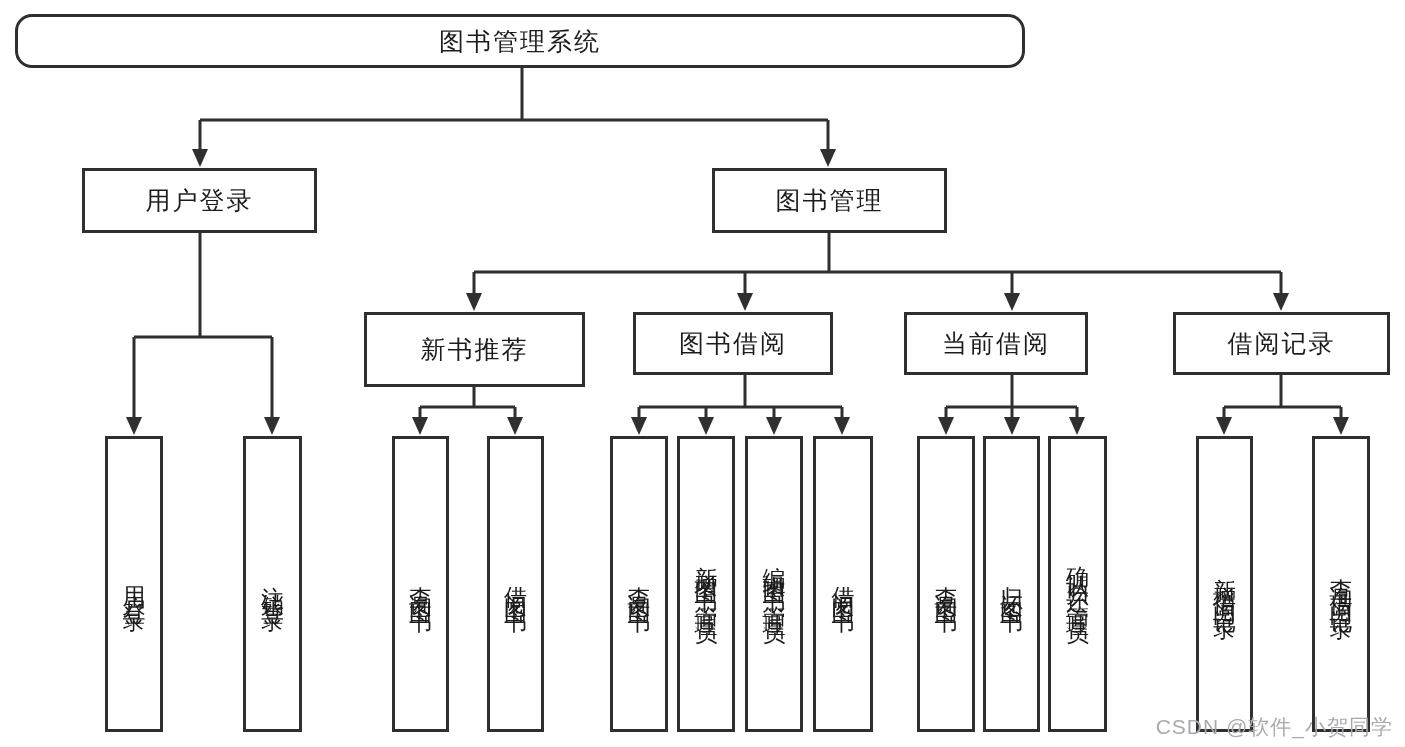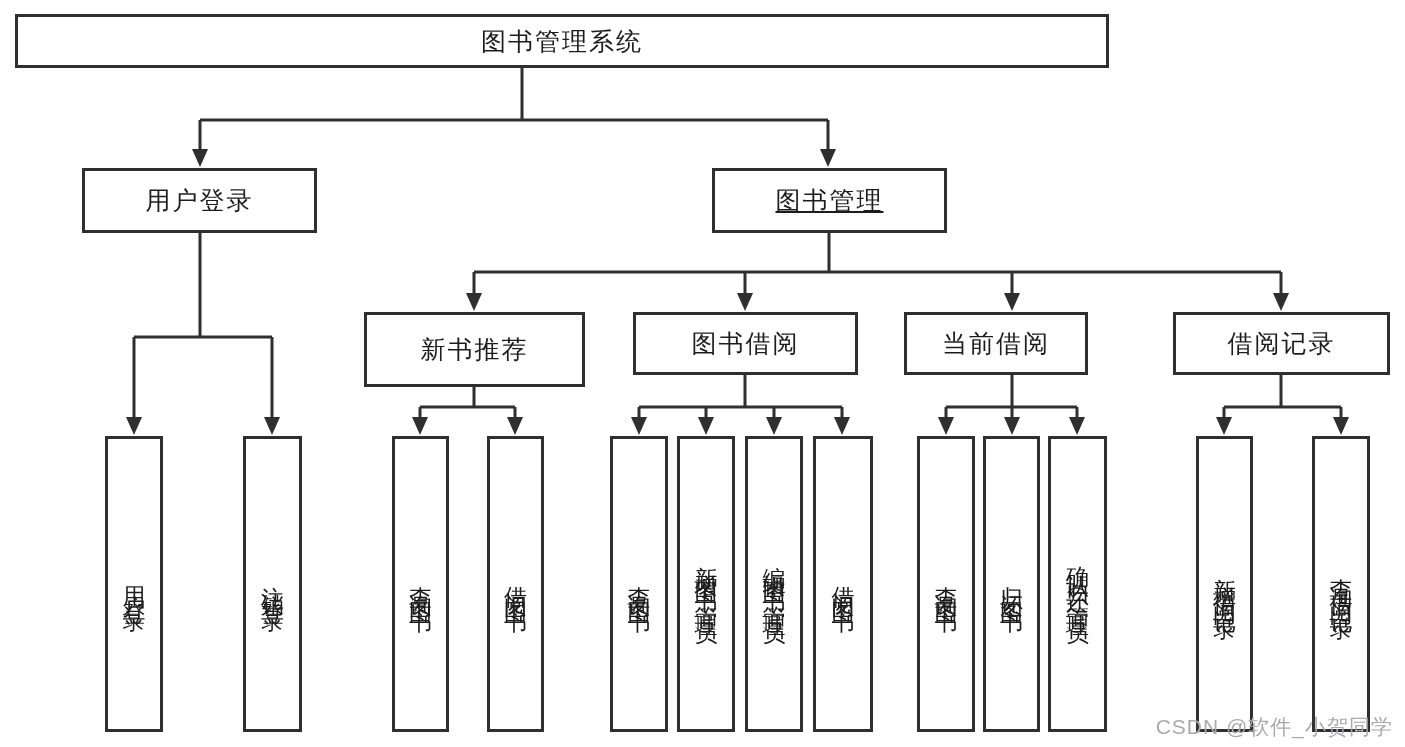--- a/index.html
+++ b/index.html
@@ -97,27 +97,27 @@
 
       <polygon points="938,417 954,417 946,435"></polygon>
       <polygon points="1004,417 1020,417 1012,435"></polygon>
       <polygon points="1069,417 1085,417 1077,435"></polygon>
 
       <polygon points="1216,417 1232,417 1224,435"></polygon>
       <polygon points="1333,417 1349,417 1341,435"></polygon>
     </g>
   </svg>
 
-  <div class="node h" style="left:15px; top:14px; width:1094px; height:54px;">图书管理系统</div>
+  <div class="node h" style="left:15px; top:14px; width:1010px; height:54px;border-radius:17px;">图书管理系统</div>
 
   <div class="node h" style="left:82px; top:168px; width:235px; height:65px;">用户登录</div>
-  <div class="node h" style="left:712px; top:168px; width:235px; height:65px;text-decoration:underline;">图书管理</div>
+  <div class="node h" style="left:712px; top:168px; width:235px; height:65px;">图书管理</div>
 
   <div class="node h" style="left:364px; top:312px; width:221px; height:75px;">新书推荐</div>
-  <div class="node h" style="left:633px; top:312px; width:225px; height:63px;">图书借阅</div>
+  <div class="node h" style="left:633px; top:312px; width:200px; height:63px;">图书借阅</div>
   <div class="node h" style="left:904px; top:312px; width:184px; height:63px;">当前借阅</div>
   <div class="node h" style="left:1173px; top:312px; width:217px; height:63px;">借阅记录</div>
 
   <div class="node v" style="left:105px; top:436px; width:58px; height:296px;">用户登录</div>
   <div class="node v" style="left:243px; top:436px; width:59px; height:296px;">注销登录</div>
 
   <div class="node v" style="left:392px; top:436px; width:57px; height:296px;">查询图书</div>
   <div class="node v" style="left:487px; top:436px; width:57px; height:296px;">借阅图书</div>
 
   <div class="node v" style="left:610px; top:436px; width:58px; height:296px;">查询图书</div>

